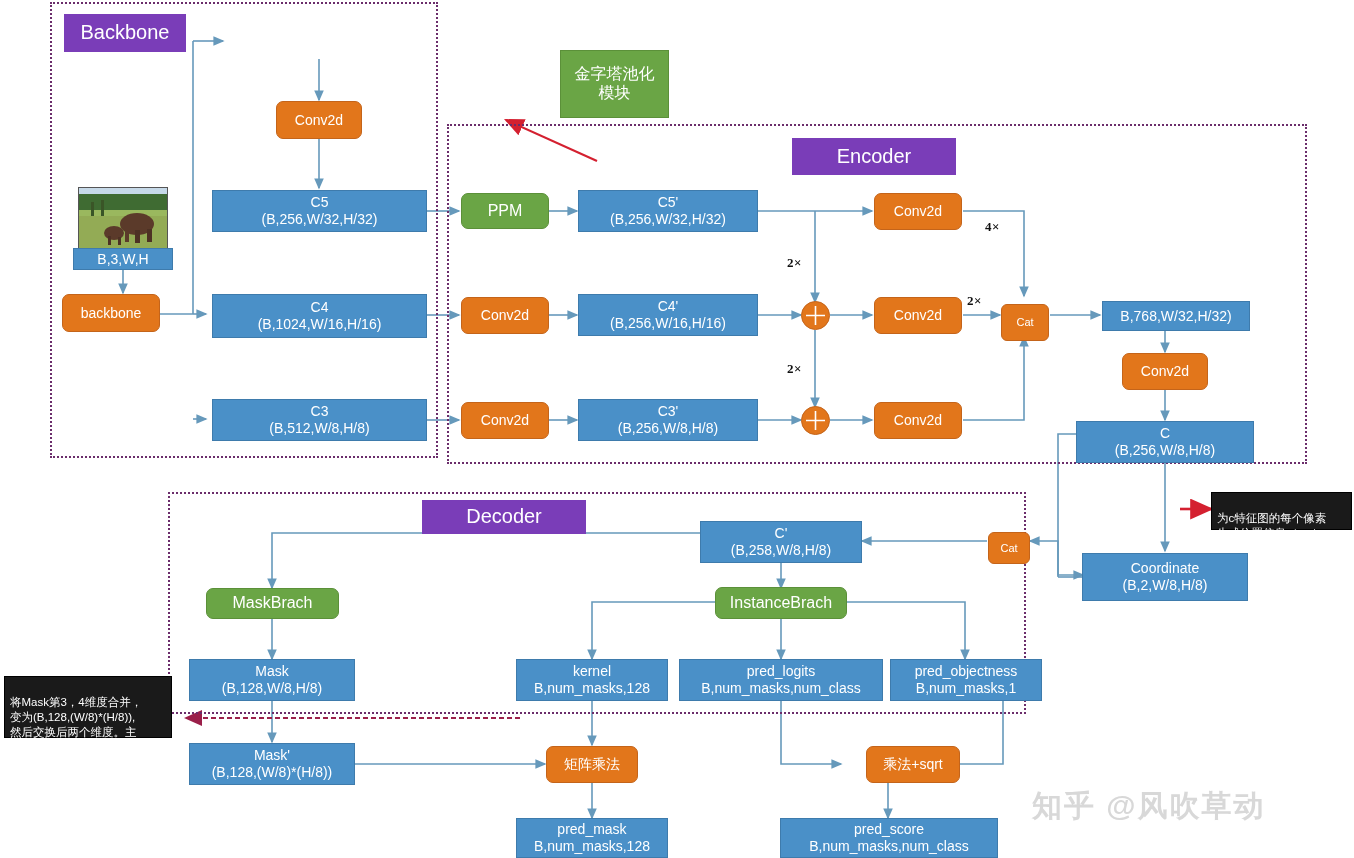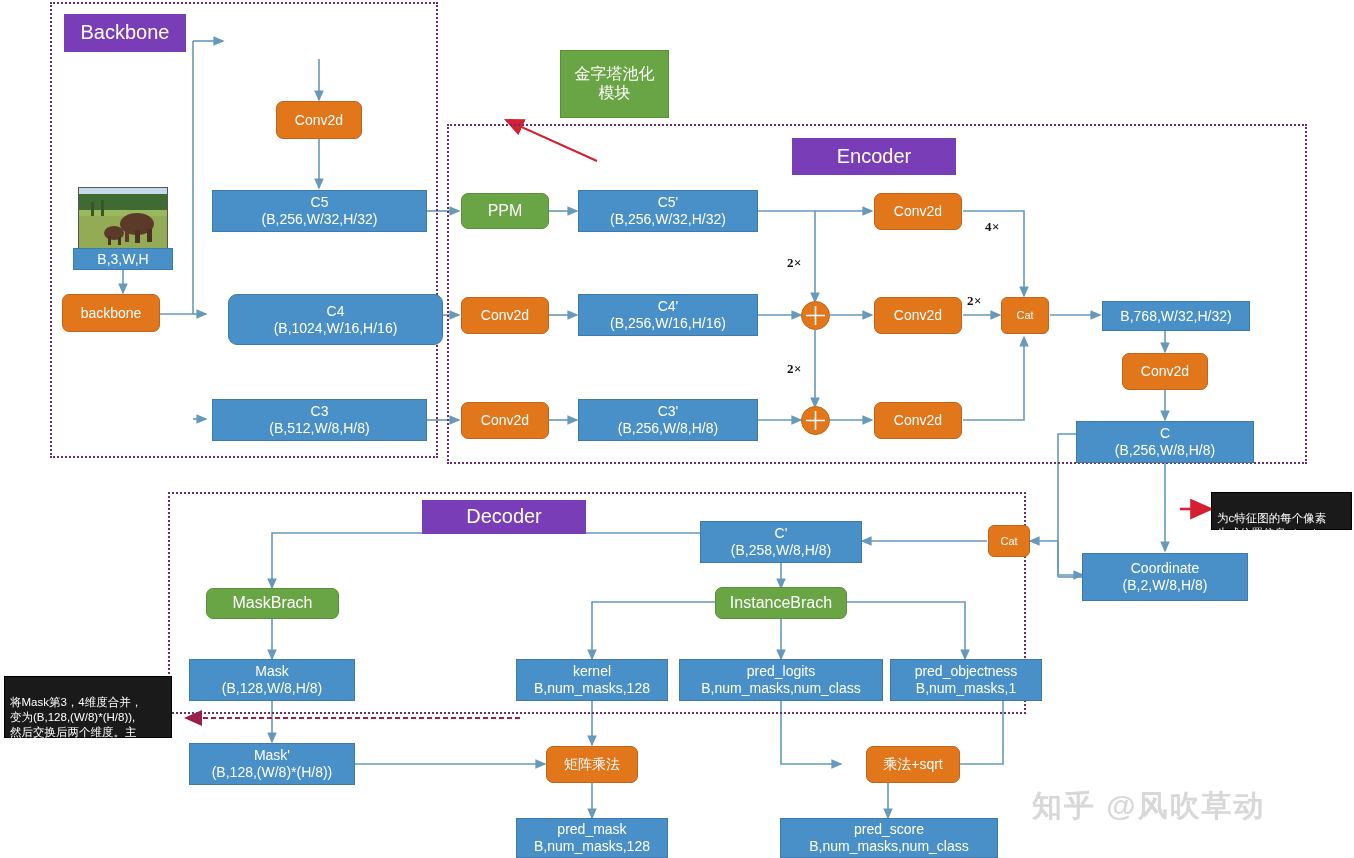--- a/index.html
+++ b/index.html
@@ -31,21 +31,21 @@
     background:#4A90C8;
     border:1px solid #3E7BAC;
     font-size:14px;
   }
   .orange{
     background:#E2761B;
     border:1px solid #C4641A;
     border-radius:7px;
     font-size:14px;
   }
-  .orange.small{font-size:11px;border-radius:6px;}
+  .orange.small{font-size:11px;border-radius:6px;margin-top:7px;}
   .green{
     background:#6AA545;
     border:1px solid #5B9039;
     border-radius:7px;
     font-size:16px;
   }
   .green.sq{border-radius:0;}
   .purple{
     background:#7A3DB8;
     color:#fff;
@@ -250,21 +250,21 @@
       <rect x="12" y="14" width="3" height="14" fill="#3a5527"></rect>
       <rect x="22" y="12" width="3" height="16" fill="#3a5527"></rect>
     </svg>
   </div>
   <div class="node blue" style="left:73px;top:248px;width:100px;height:22px;">B,3,W,H</div>
   <div class="node orange" style="left:62px;top:294px;width:98px;height:38px;">backbone</div>
 
   <div class="node orange" style="left:276px;top:101px;width:86px;height:38px;">Conv2d</div>
   <div class="node blue" style="left:212px;top:190px;width:215px;height:42px;">C5
 (B,256,W/32,H/32)</div>
-  <div class="node blue" style="left:228px;top:294px;width:215px;height:51px;border-radius:9px;">C4
+  <div class="node blue" style="left:212px;top:294px;width:215px;height:44px;">C4
 (B,1024,W/16,H/16)</div>
   <div class="node blue" style="left:212px;top:399px;width:215px;height:42px;">C3
 (B,512,W/8,H/8)</div>
 
   <div class="node green sq" style="left:560px;top:50px;width:109px;height:68px;">金字塔池化
 模块</div>
   <div class="node green" style="left:461px;top:193px;width:88px;height:36px;">PPM</div>
   <div class="node blue" style="left:578px;top:190px;width:180px;height:42px;">C5'
 (B,256,W/32,H/32)</div>
 

